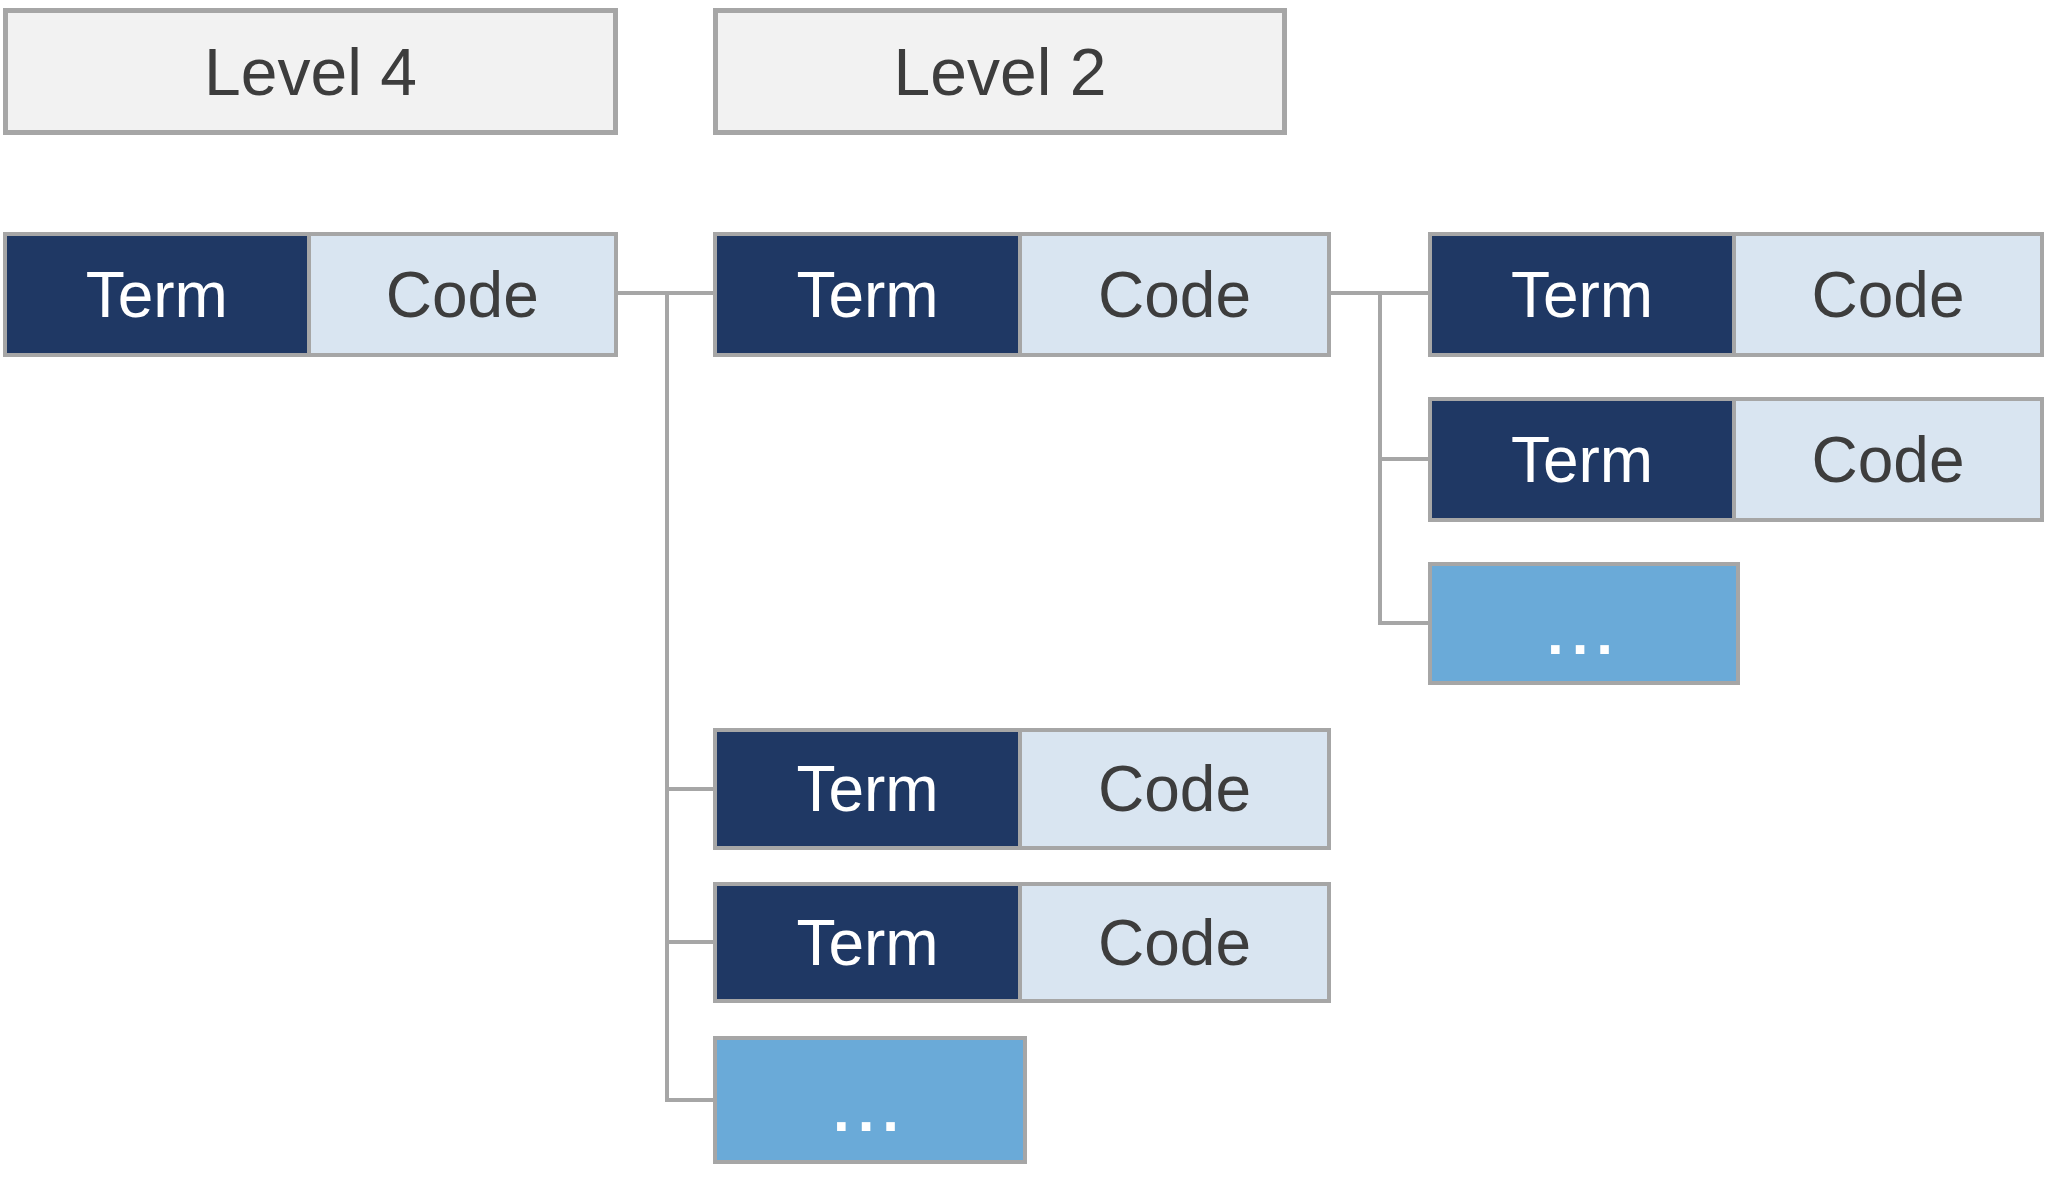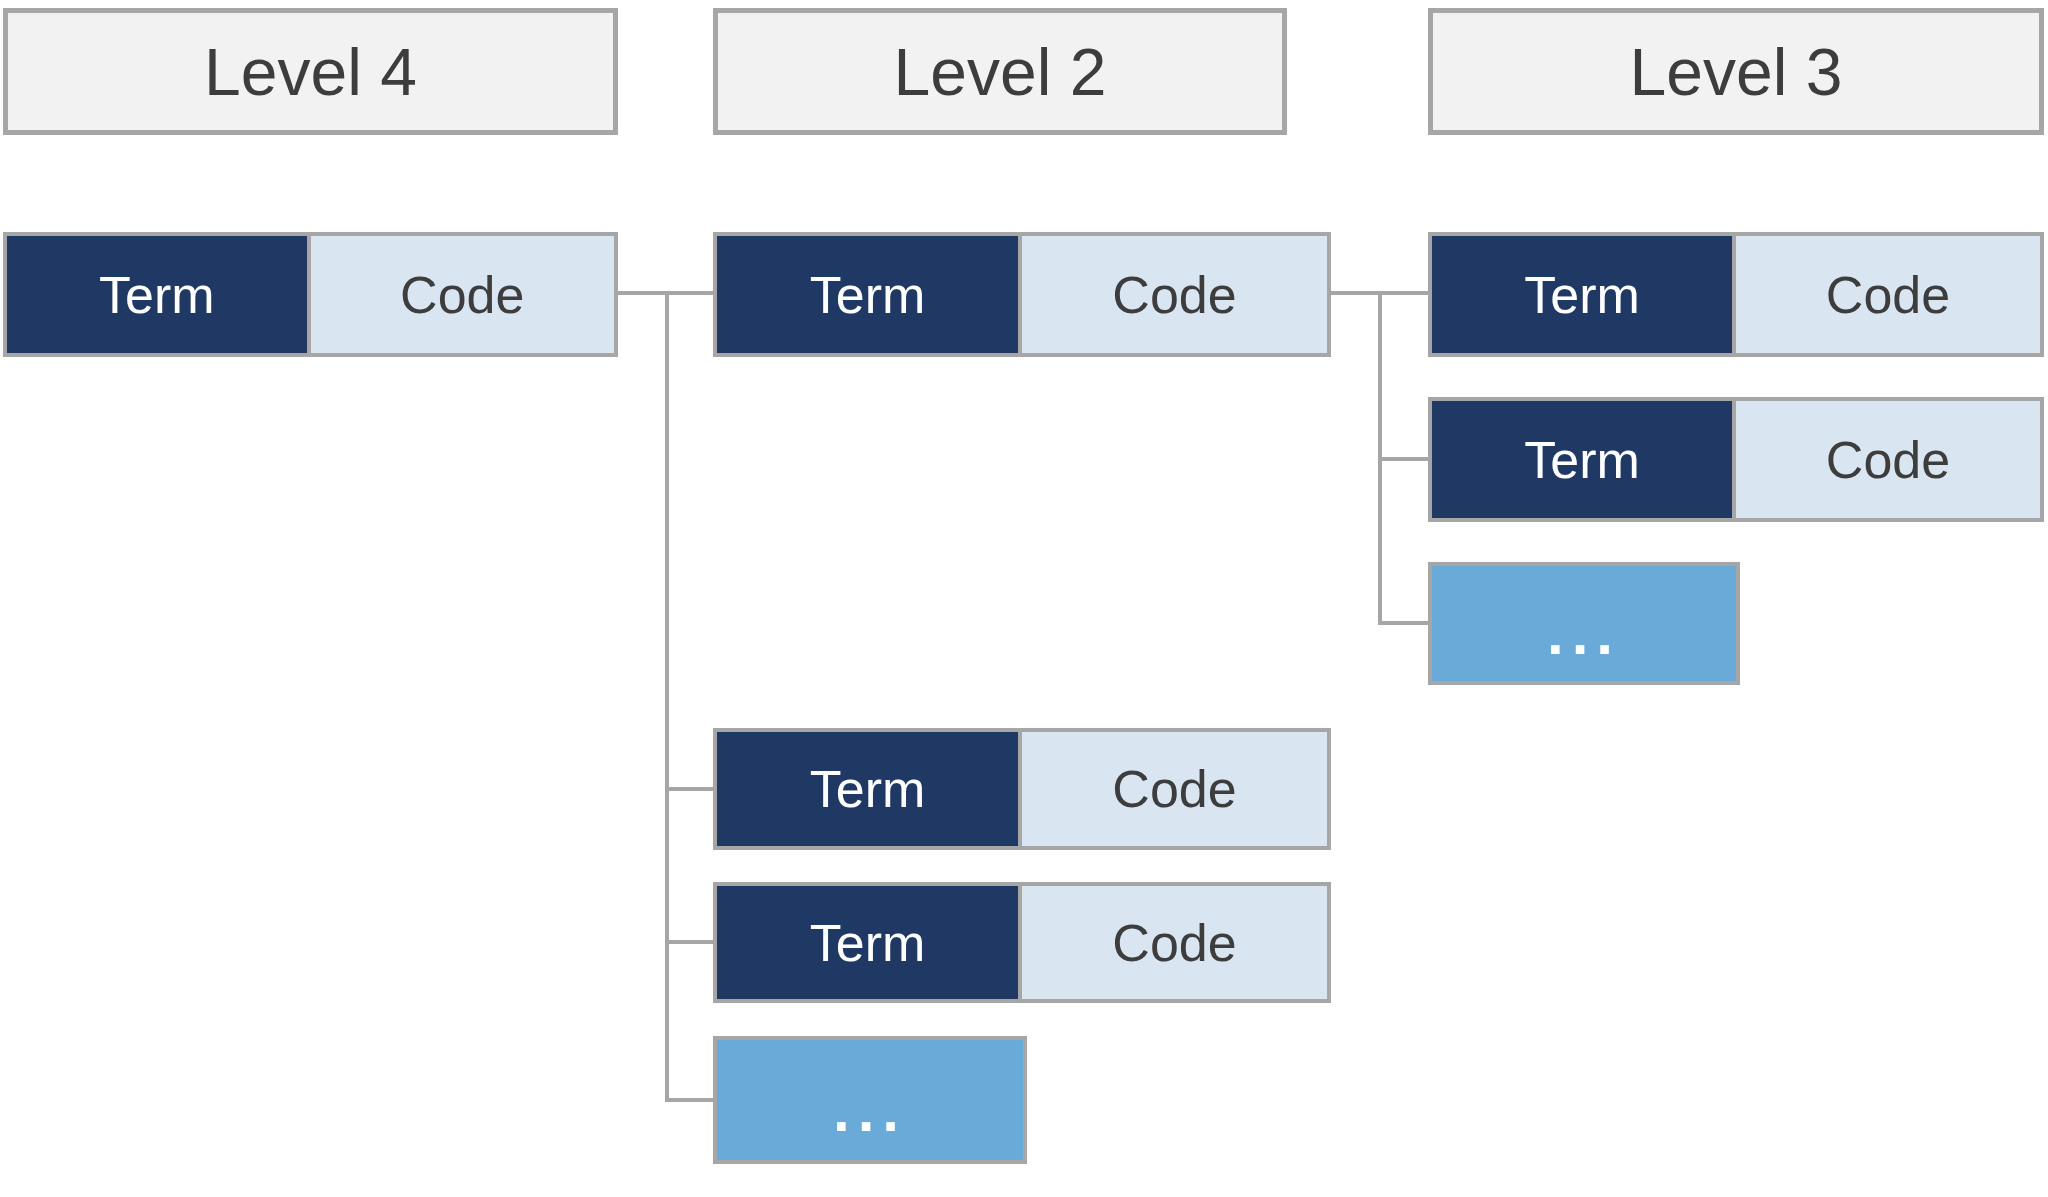--- a/index.html
+++ b/index.html
@@ -30,21 +30,21 @@
     position: absolute;
     box-sizing: border-box;
     border: 4px solid var(--line-gray);
     display: flex;
   }
   .cell {
     box-sizing: border-box;
     display: flex;
     align-items: center;
     justify-content: center;
-    font-size: 52px;
+    font-size: 64px;
     height: 100%;
   }
   .cell.term {
     width: 50%;
     background: var(--navy);
     color: var(--text-white);
     border-right: 4px solid var(--line-gray);
   }
   .cell.code {
     width: 50%;
@@ -78,23 +78,20 @@
 </head>
 <body>
 
 <div class="canvas">
 
   <div class="level-header" style="left:3px; top:8px; width:615px; height:127px">
     <span>Level 4</span>
   </div>
   <div class="level-header" style="left:713px; top:8px; width:574px; height:127px">
     <span>Level 2</span>
-  </div>
-  <div class="level-header" style="left:1428px; top:8px; width:616px; height:127px">
-    <span>Level 3</span>
   </div>
 
   <div class="line" style="left:618px; top:291px; width:95px; height:4px"></div>
   <div class="line" style="left:665px; top:291px; width:4px; height:811px"></div>
   <div class="line" style="left:665px; top:787px; width:48px; height:4px"></div>
   <div class="line" style="left:665px; top:940px; width:48px; height:4px"></div>
   <div class="line" style="left:665px; top:1098px; width:48px; height:4px"></div>
 
   <div class="line" style="left:1331px; top:291px; width:97px; height:4px"></div>
   <div class="line" style="left:1378px; top:291px; width:4px; height:334px"></div>

